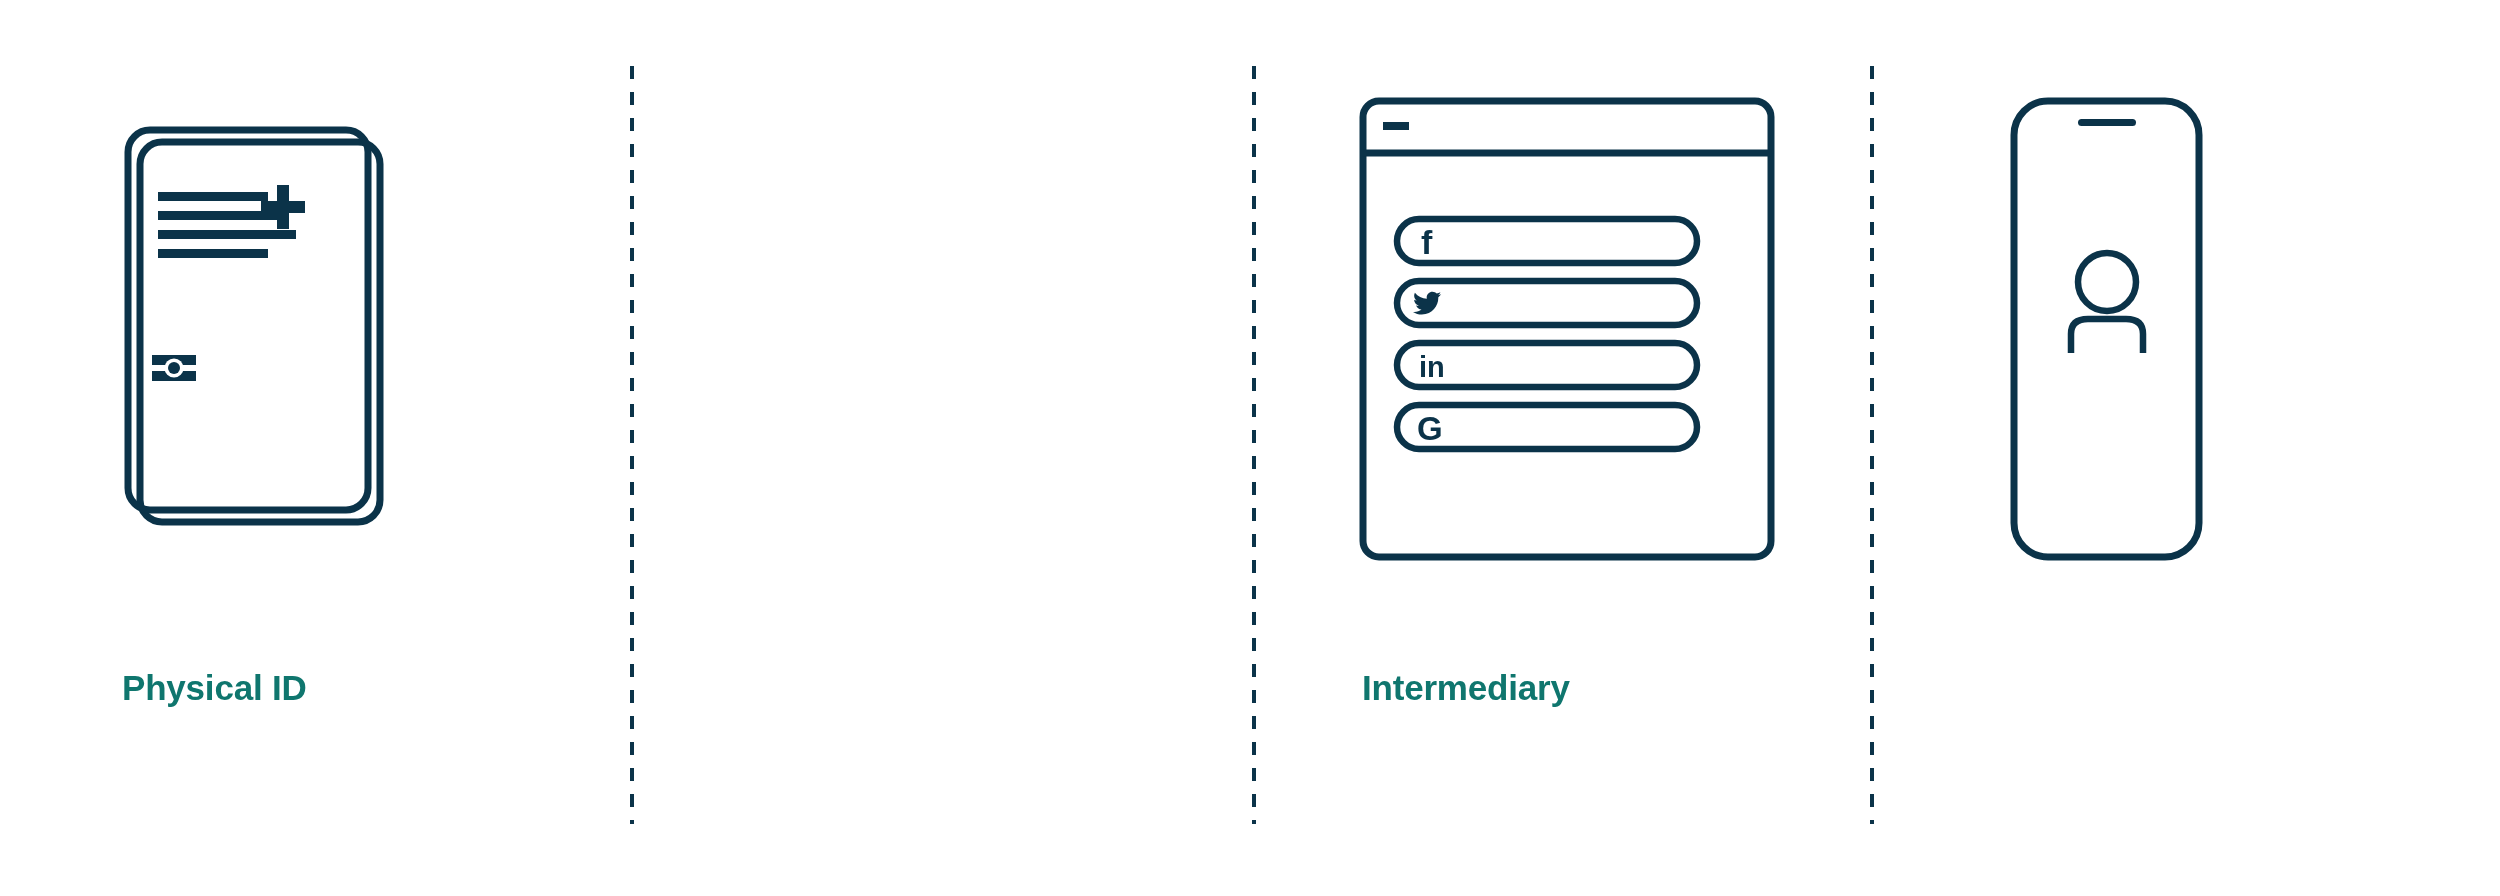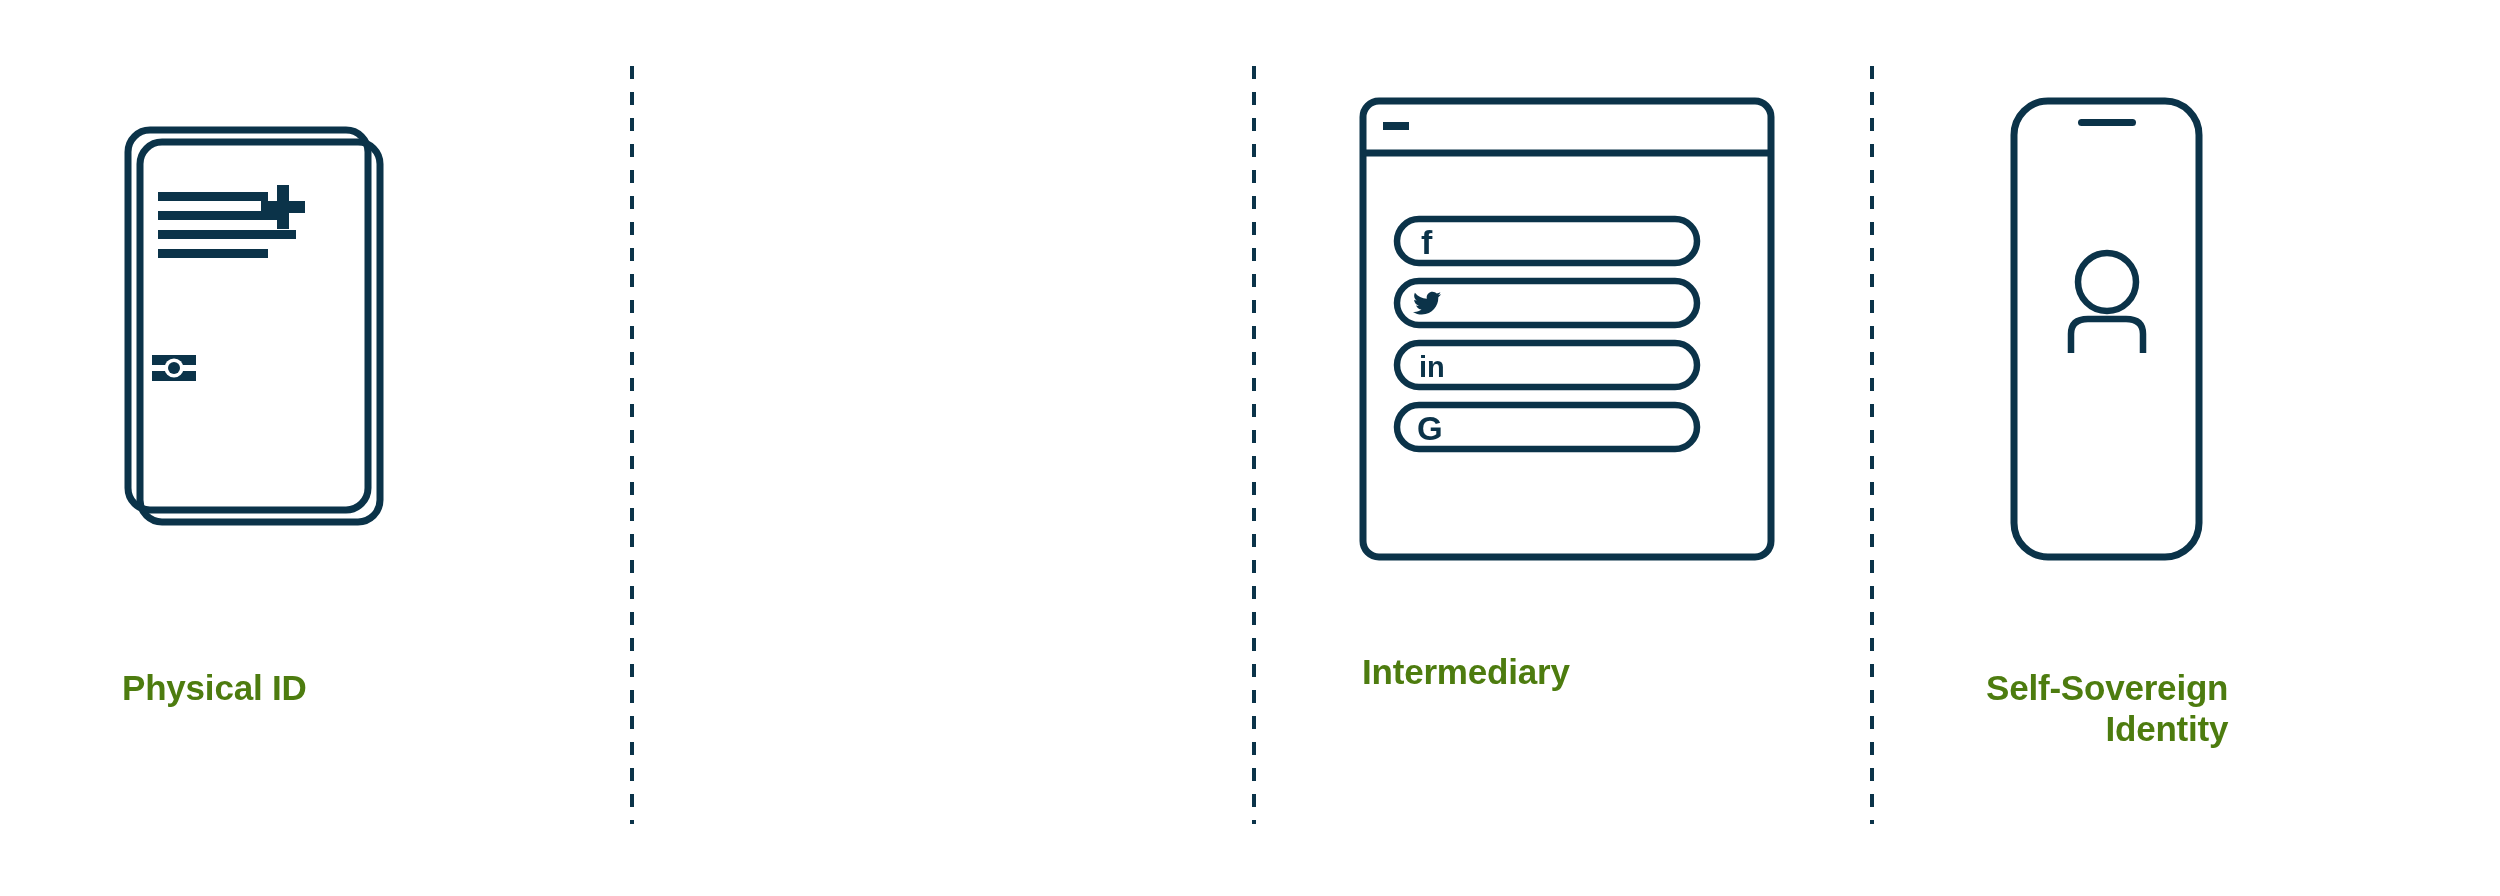--- a/index.html
+++ b/index.html
@@ -43,40 +43,39 @@
   }
   .panel .art {
     position: absolute;
     top: 0;
     left: 0;
   }
   .panel .caption {
     position: absolute;
     font-size: 35px;
     font-weight: bold;
-    color: #4d7c0f;
+    color: #0f766e;
     line-height: 1.17;
     letter-spacing: -0.2px;
     white-space: pre-line;
-    text-align: right;
   }
 
   .p1 { left: 0;    width: 630px; }
   .p2 { left: 630px; width: 622px; }
   .p3 { left: 1252px; width: 618px; }
   .p4 { left: 1870px; width: 630px; }
 
   .p1 .art { left: 110px; top: 100px; }
   .p2 .art { left: 115px; top: 95px; }
   .p3 .art { left: 105px; top: 95px; }
   .p4 .art { left: 110px; top: 95px; }
 
   .p1 .caption { left: 122px; top: 668px; }
   .p2 .caption { left: 120px; top: 668px; }
-  .p3 .caption { left: 110px; top: 652px; }
+  .p3 .caption { left: 110px; top: 668px; }
   .p4 .caption { left: 116px; top: 668px; }
 
   svg { display: block; }
   .stroke  { fill: none; stroke: #0b3349; stroke-width: 7; }
   .stroke6 { fill: none; stroke: #0b3349; stroke-width: 6.5; }
   .solid   { fill: #0b3349; }
 </style>
 </head>
 <body>
 
@@ -145,21 +144,19 @@
 
         <rect x="34" y="6" width="185" height="456" rx="34" ry="34" class="stroke"></rect>
 
         <rect x="98" y="24" width="58" height="7" rx="3.5" ry="3.5" class="solid"></rect>
 
         <circle cx="127" cy="187" r="29" class="stroke6"></circle>
 
         <path d="M 91 258 L 91 239 Q 91 224 108 224 L 146 224 Q 163 224 163 239 L 163 258" class="stroke6"></path>
       </svg>
     </div>
-    <div class="caption">Self-Sovereign
-Identity</div>
   </div>
 
   <div class="divider d1"></div>
   <div class="divider d2"></div>
   <div class="divider d3"></div>
 
 </div>
 
 </body></html>

